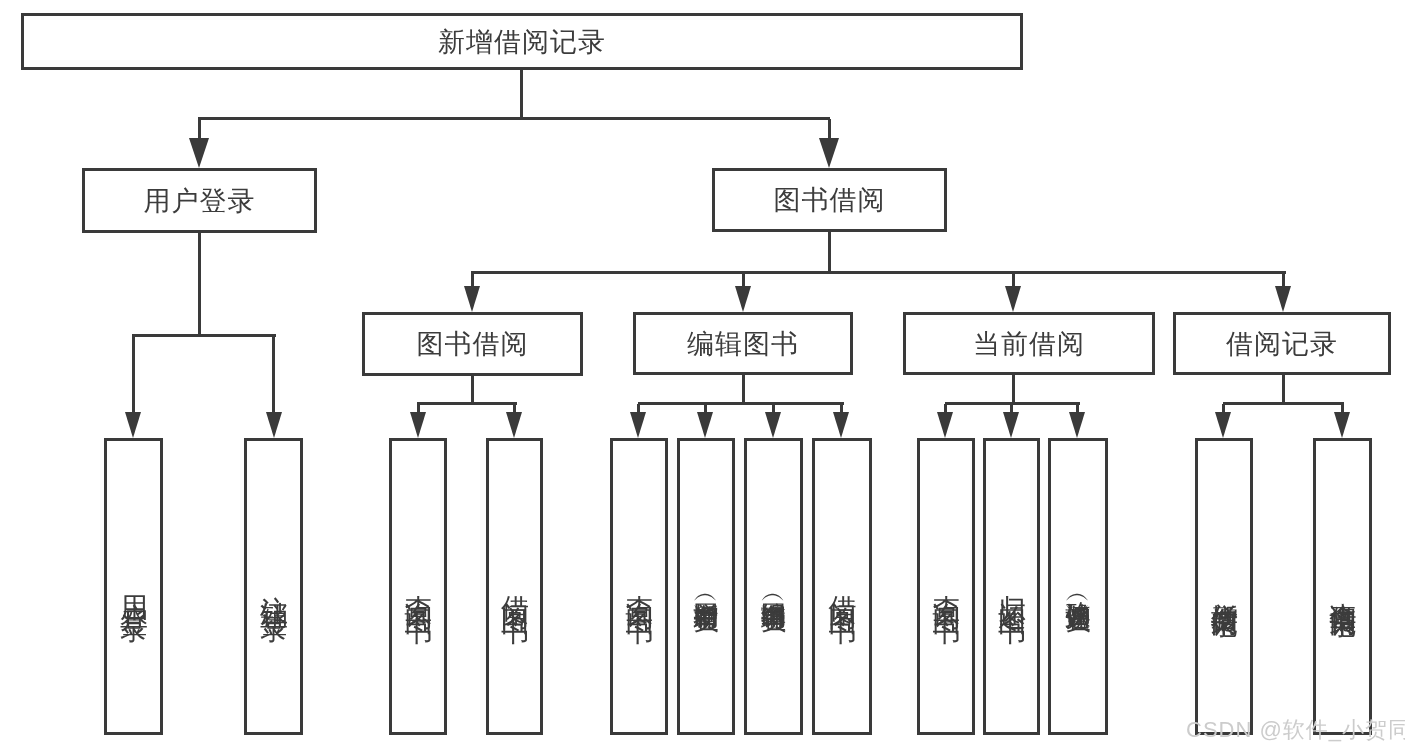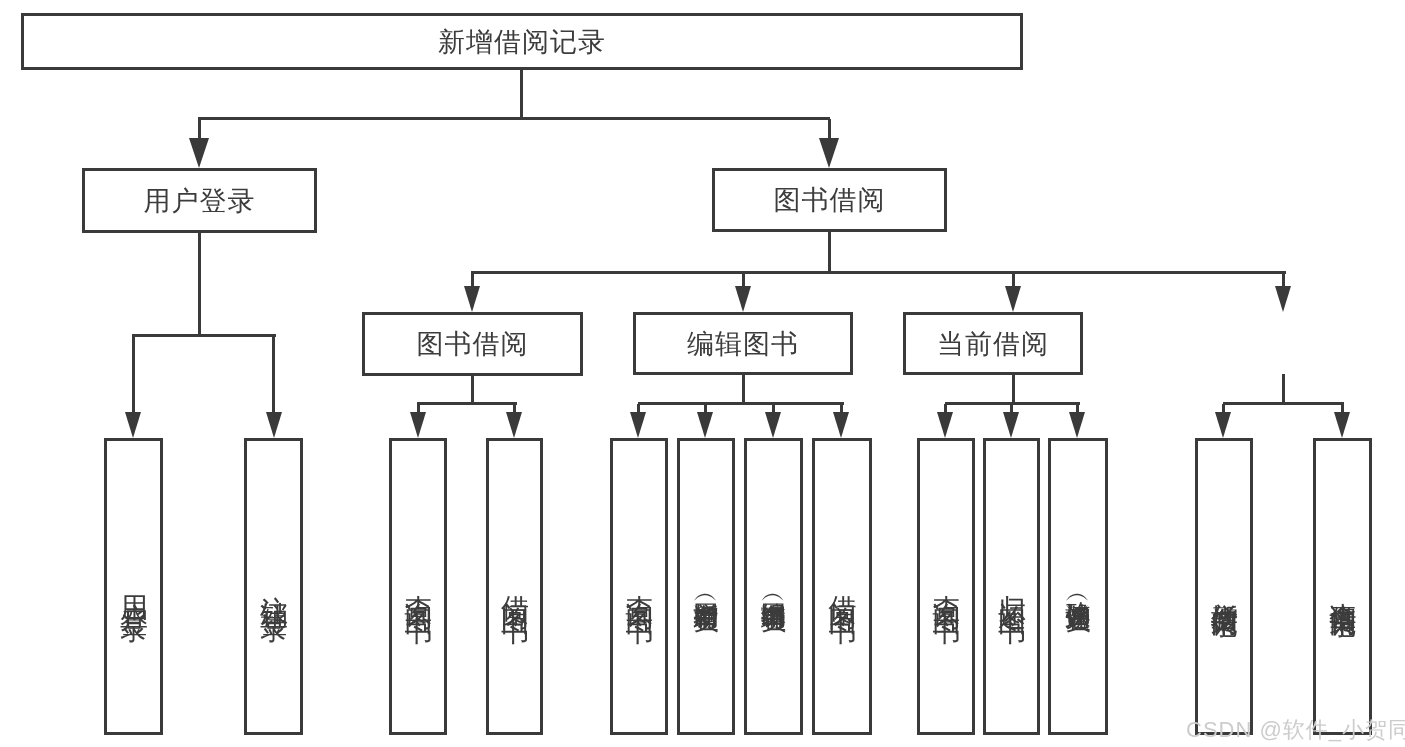--- a/index.html
+++ b/index.html
@@ -136,22 +136,23 @@
   <div class="box" style="left:21px;top:13px;width:1002px;height:57px;">新增借阅记录</div>
 
   <div class="box" style="left:82px;top:168px;width:235px;height:65px;">用户登录</div>
 
   <div class="box" style="left:712px;top:168px;width:235px;height:64px;">图书借阅</div>
 
   <div class="box" style="left:362px;top:312px;width:221px;height:64px;">图书借阅</div>
 
   <div class="box" style="left:633px;top:312px;width:220px;height:63px;">编辑图书</div>
 
-  <div class="box" style="left:903px;top:312px;width:180px;height:63px;">当前借阅</div>
+  <div class="box" style="left:903px;top:312px;width:252px;height:63px;">当前借阅</div>
 
+  <div class="box" style="left:1173px;top:312px;width:218px;height:63px;">借阅记录</div>
 
   <div class="vbox" style="left:104px;top:438px;width:59px;height:297px;">
     <span>用户登录</span>
   </div>
   <div class="vbox" style="left:244px;top:438px;width:59px;height:297px;">
     <span>注销登录</span>
   </div>
 
   <div class="vbox" style="left:389px;top:438px;width:58px;height:297px;">
     <span>查询图书</span>

